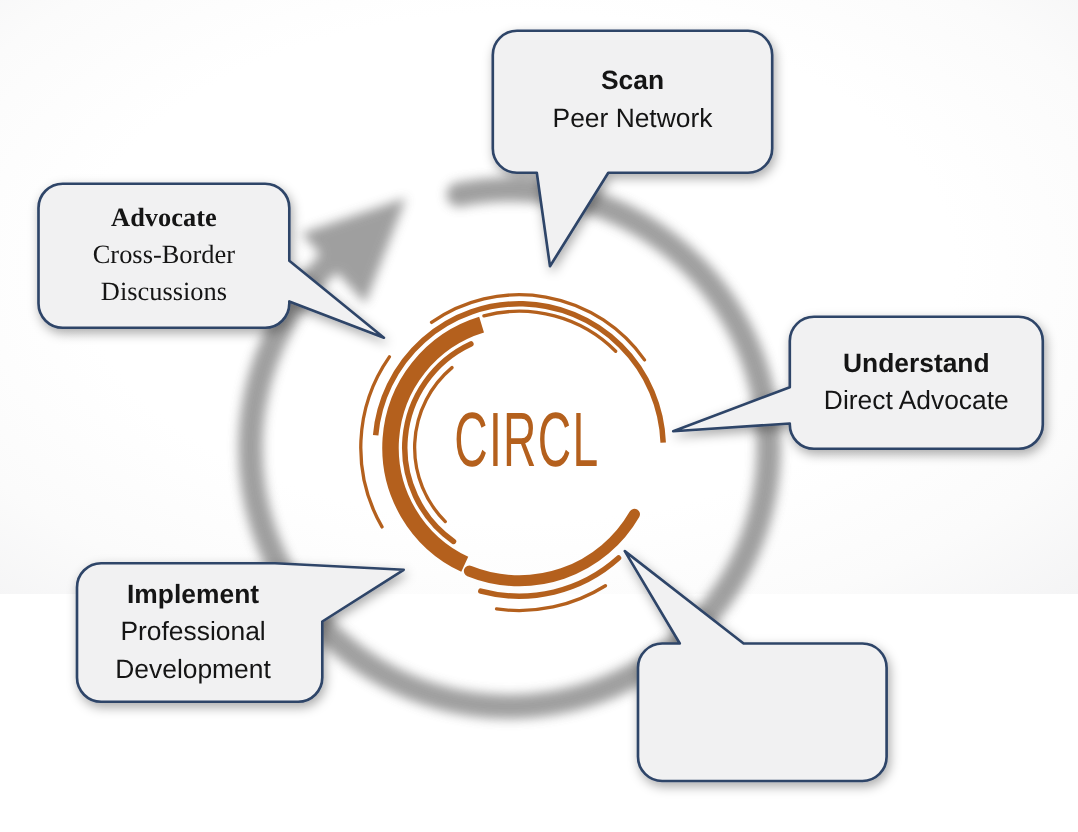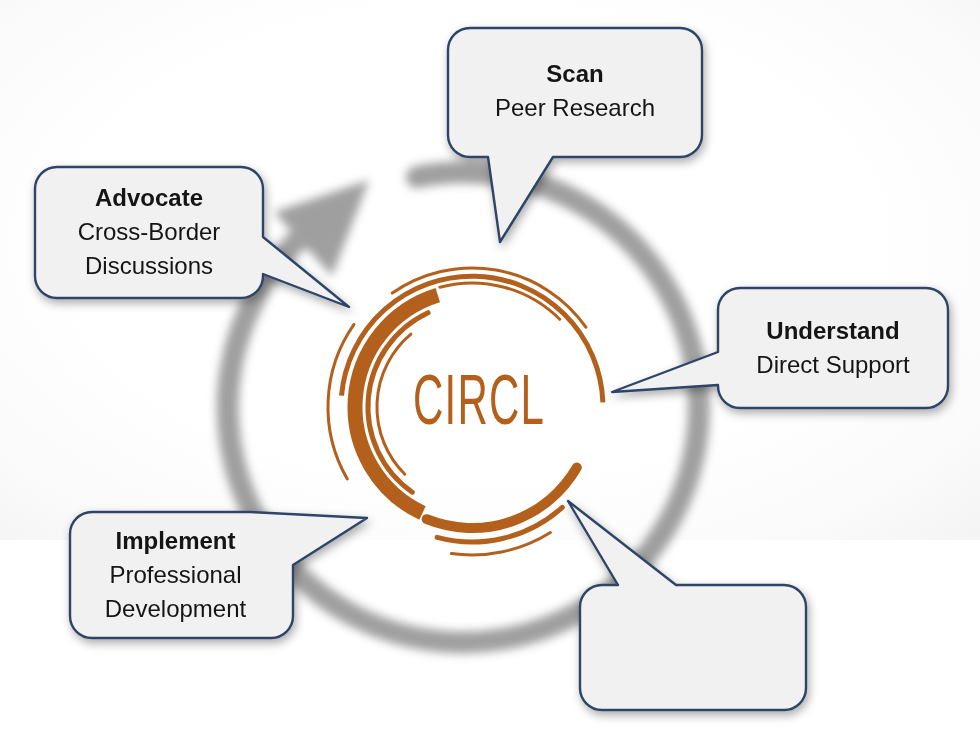--- a/index.html
+++ b/index.html
@@ -87,32 +87,32 @@
       <path class="callout-shape" d="M 470 28 H 680 A 22 22 0 0 1 702 50 V 135 A 22 22 0 0 1 680 157 H 553 L 500 242 L 488 157 H 470 A 22 22 0 0 1 448 135 V 50 A 22 22 0 0 1 470 28 Z"></path>
       <path class="callout-shape" d="M 57 167 H 241 A 22 22 0 0 1 263 189 V 237 L 349 307 L 263 274 V 276 A 22 22 0 0 1 241 298 H 57 A 22 22 0 0 1 35 276 V 189 A 22 22 0 0 1 57 167 Z"></path>
       <path class="callout-shape" d="M 740 288 H 926 A 22 22 0 0 1 948 310 V 386 A 22 22 0 0 1 926 408 H 740 A 22 22 0 0 1 718 386 V 385 L 612 392 L 718 352 V 310 A 22 22 0 0 1 740 288 Z"></path>
       <path class="callout-shape" d="M 602 585 H 618 L 568 501 L 676 585 H 784 A 22 22 0 0 1 806 607 V 688 A 22 22 0 0 1 784 710 H 602 A 22 22 0 0 1 580 688 V 607 A 22 22 0 0 1 602 585 Z"></path>
       <path class="callout-shape" d="M 92 512 H 250 L 367 518 L 293 565 V 616 A 22 22 0 0 1 271 638 H 92 A 22 22 0 0 1 70 616 V 534 A 22 22 0 0 1 92 512 Z"></path>
     </g>
   </svg>
 
   <div class="callout-text" style="left:448px;top:57px;width:254px;">
     <div class="title">Scan</div>
-    <div class="line">Peer Research</div>
+    <div class="line">Peer Network</div>
   </div>
 
-  <div class="callout-text" style="left:35px;top:181px;width:228px;">
+  <div class="callout-text" style="left:35px;top:181px;width:228px;font-family:Liberation Serif, serif;">
     <div class="title">Advocate</div>
     <div class="line">Cross-Border</div>
     <div class="line">Discussions</div>
   </div>
 
   <div class="callout-text" style="left:718px;top:314px;width:230px;">
     <div class="title">Understand</div>
-    <div class="line">Direct Support</div>
+    <div class="line">Direct Advocate</div>
   </div>
 
 
   <div class="callout-text" style="left:64px;top:524px;width:223px;">
     <div class="title">Implement</div>
     <div class="line">Professional</div>
     <div class="line">Development</div>
   </div>
 
   <div class="wordmark">CIRCL</div>

